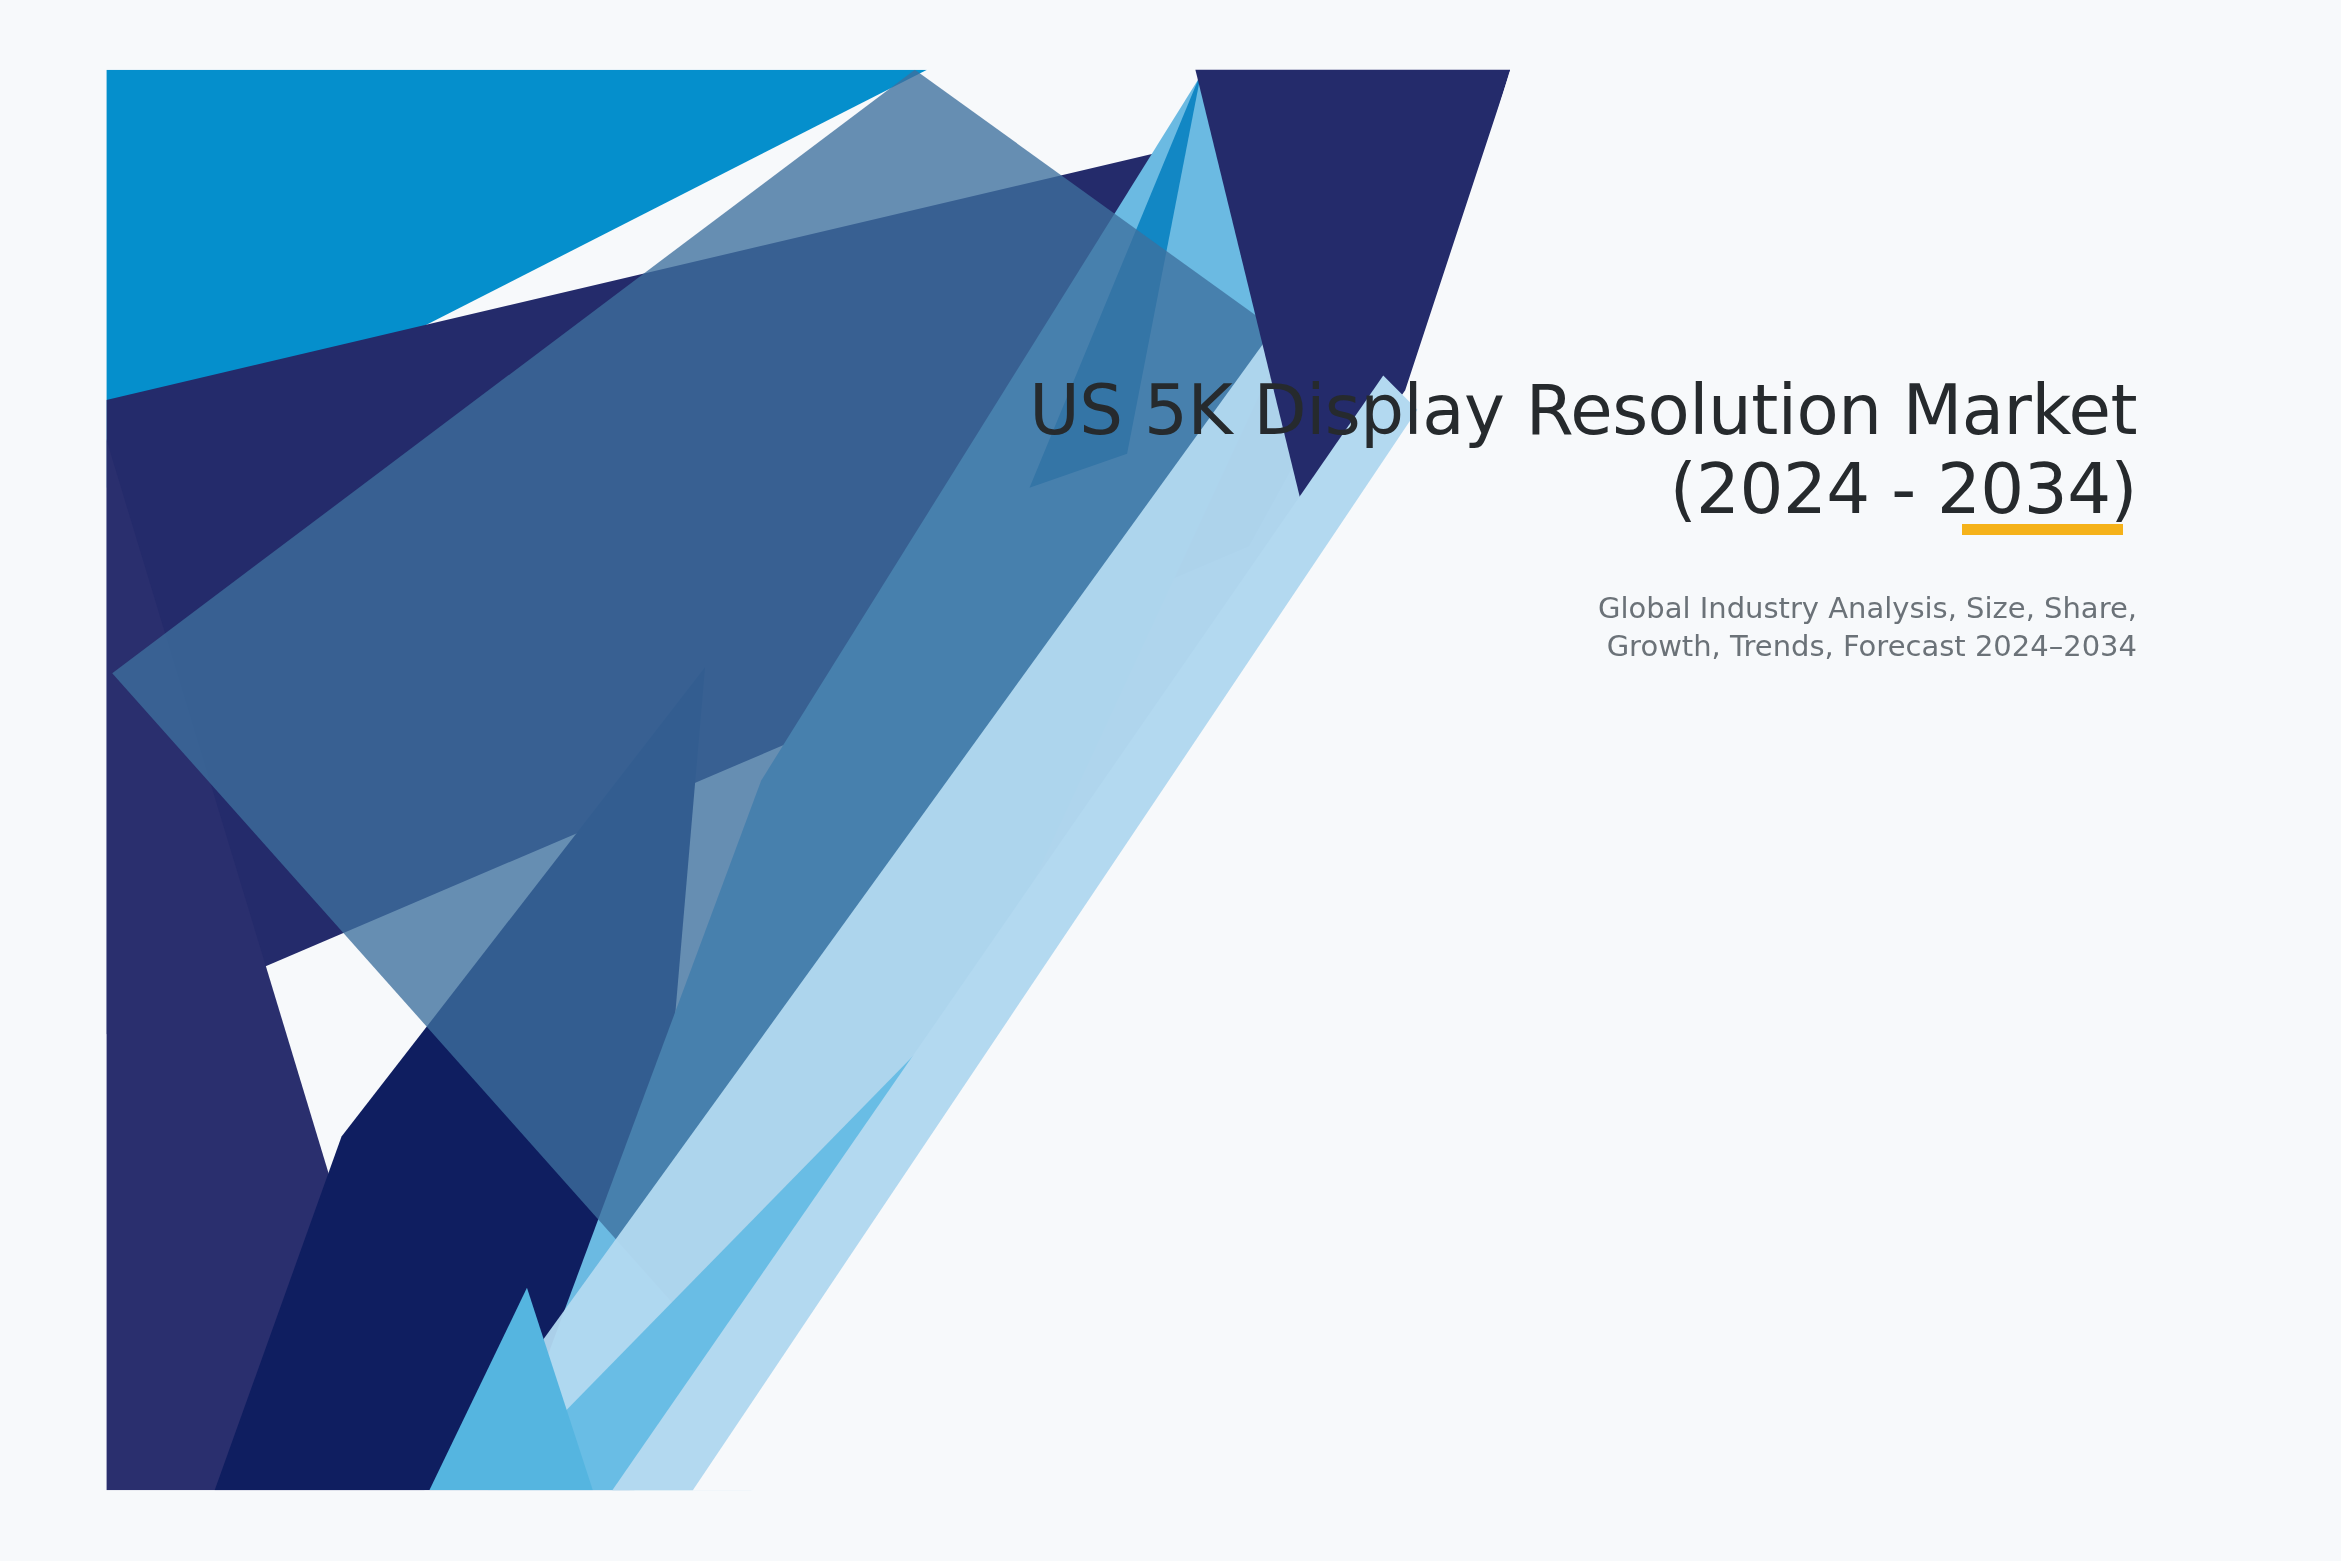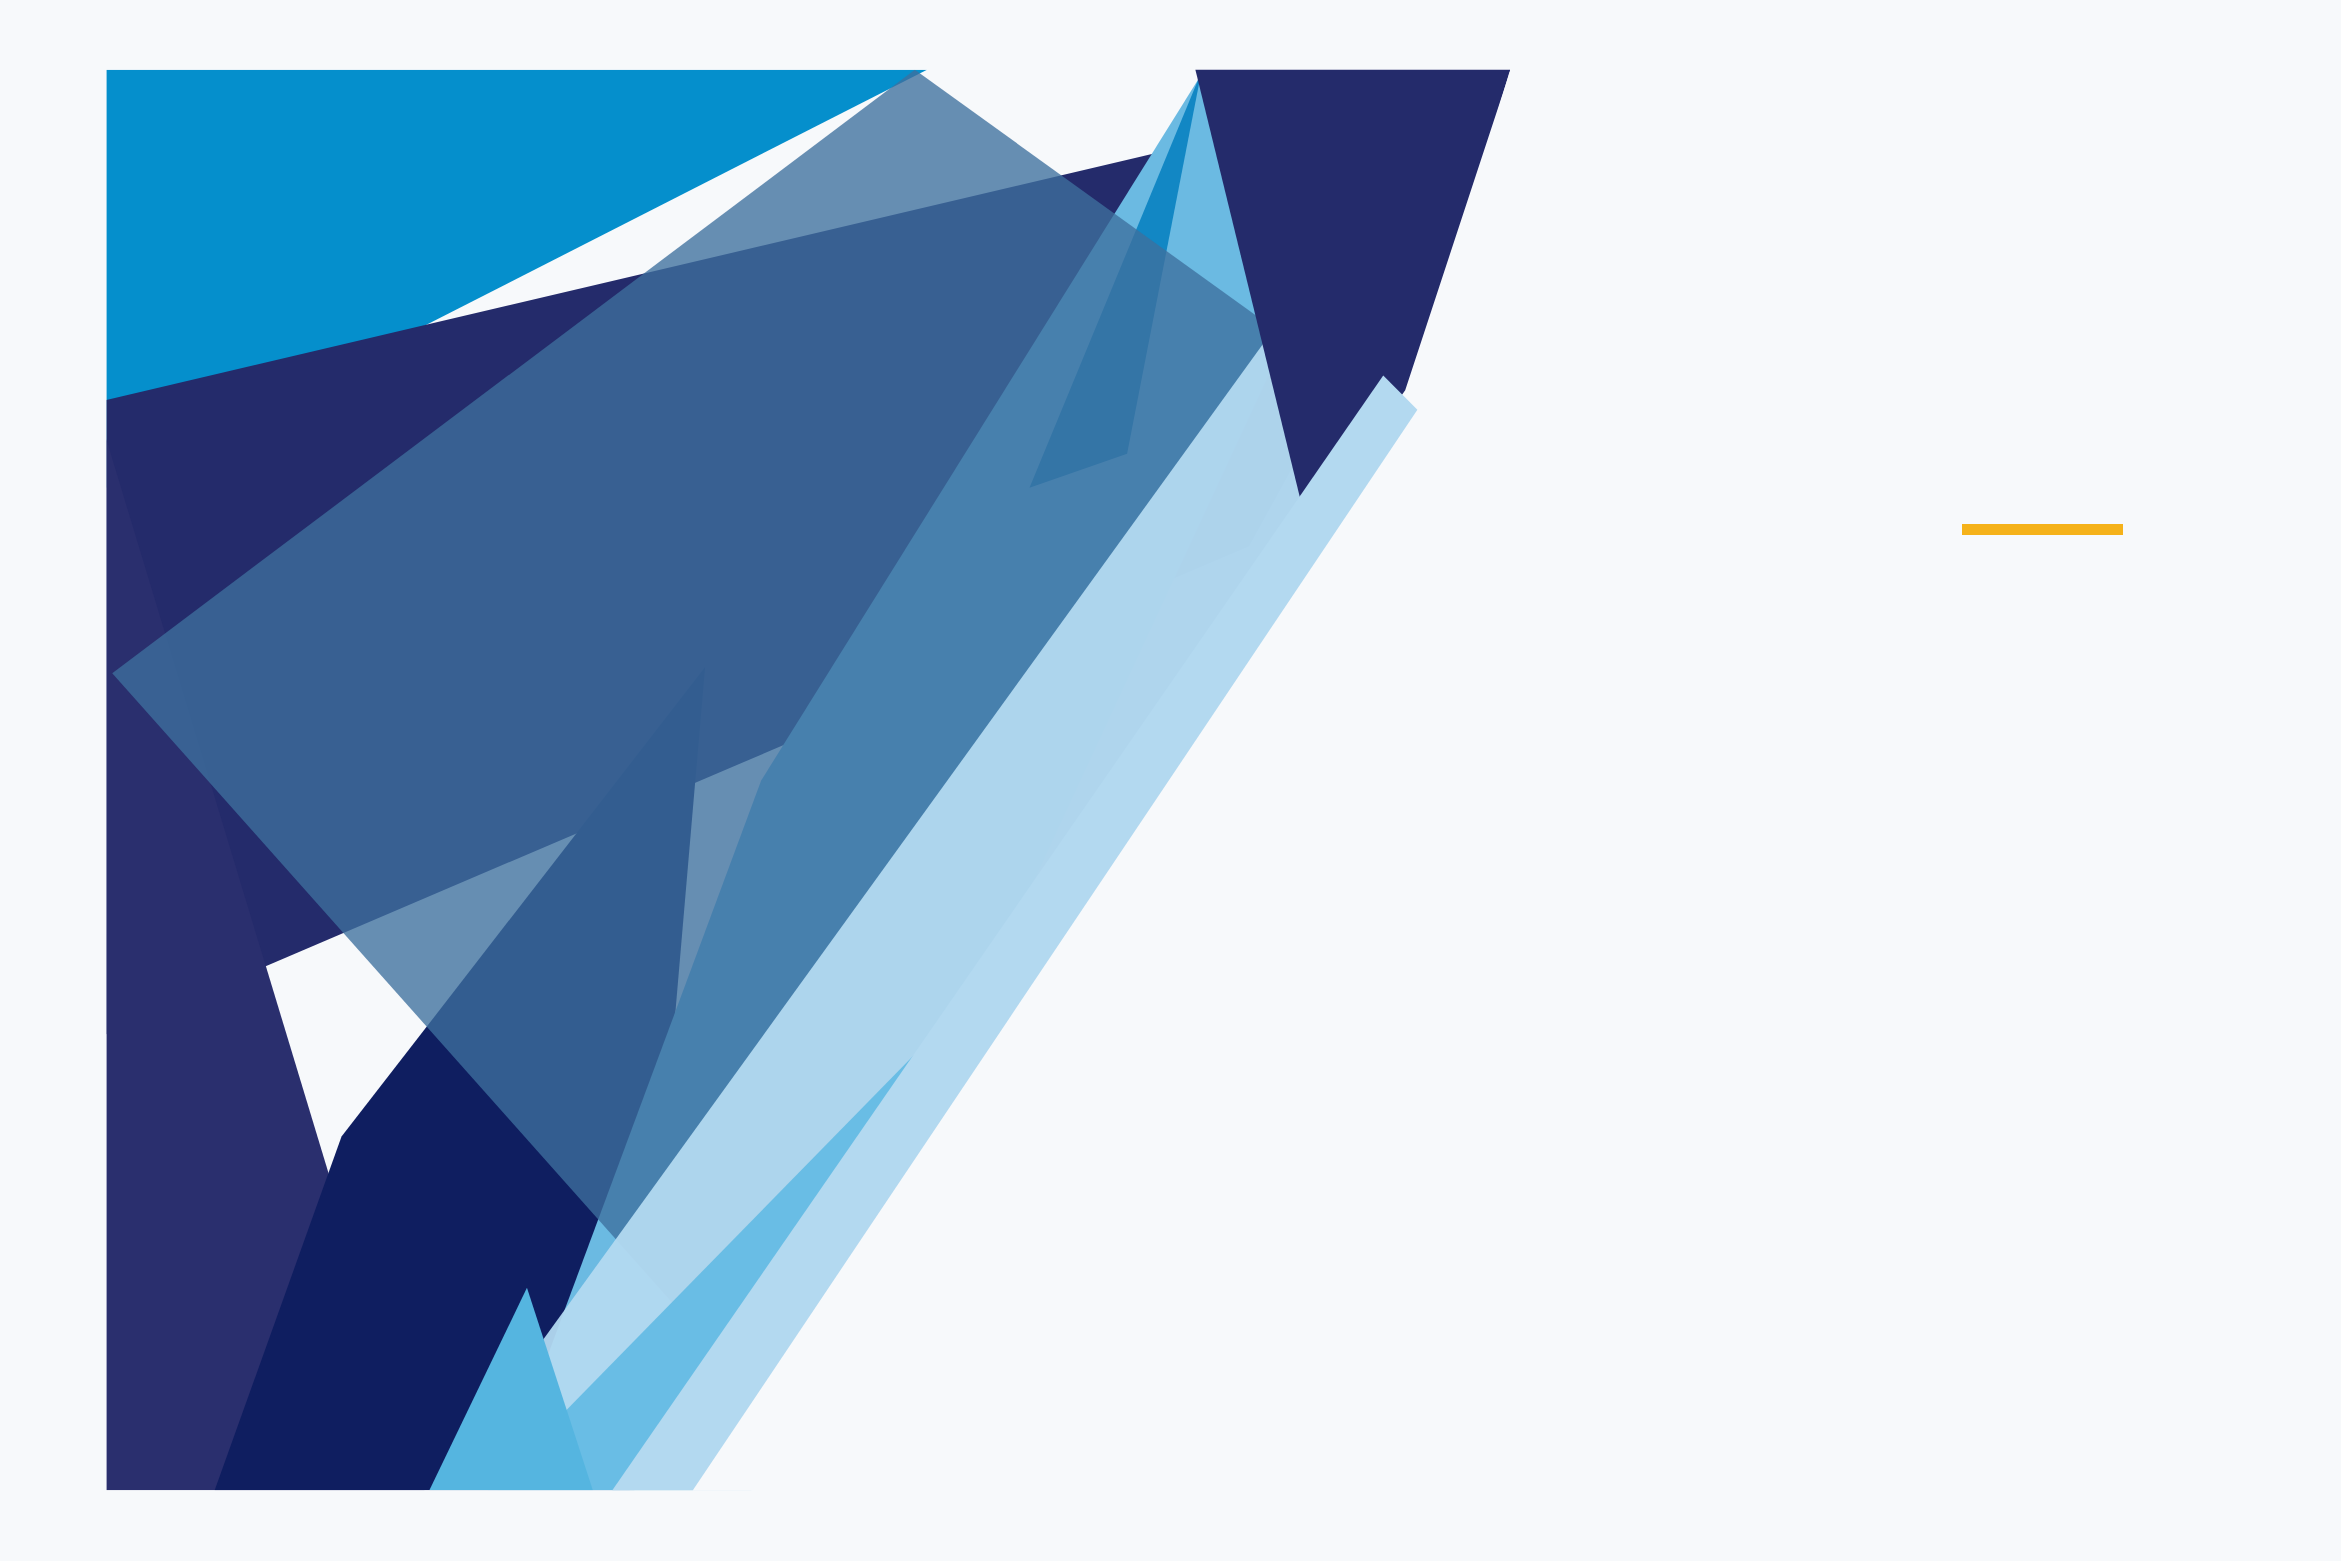--- a/index.html
+++ b/index.html
@@ -98,16 +98,20 @@
 
     <polygon points="3095,146 3095,3055 1290,3055 2880,800" fill="#F7F9FB"></polygon>
 
     <polygon points="2835,770 2905,840 1420,3055 1255,3055" fill="#B3D9F0"></polygon>
 
   </svg>
 
   <div id="accent-bar"></div>
 
   <div id="text-block">
+    <h1 id="title">US 5K Display Resolution Market
+(2024 - 2034)</h1>
+    <p id="subtitle">Global Industry Analysis, Size, Share,
+Growth, Trends, Forecast 2024–2034</p>
   </div>
 
 </div>
 
 
 </body></html>

